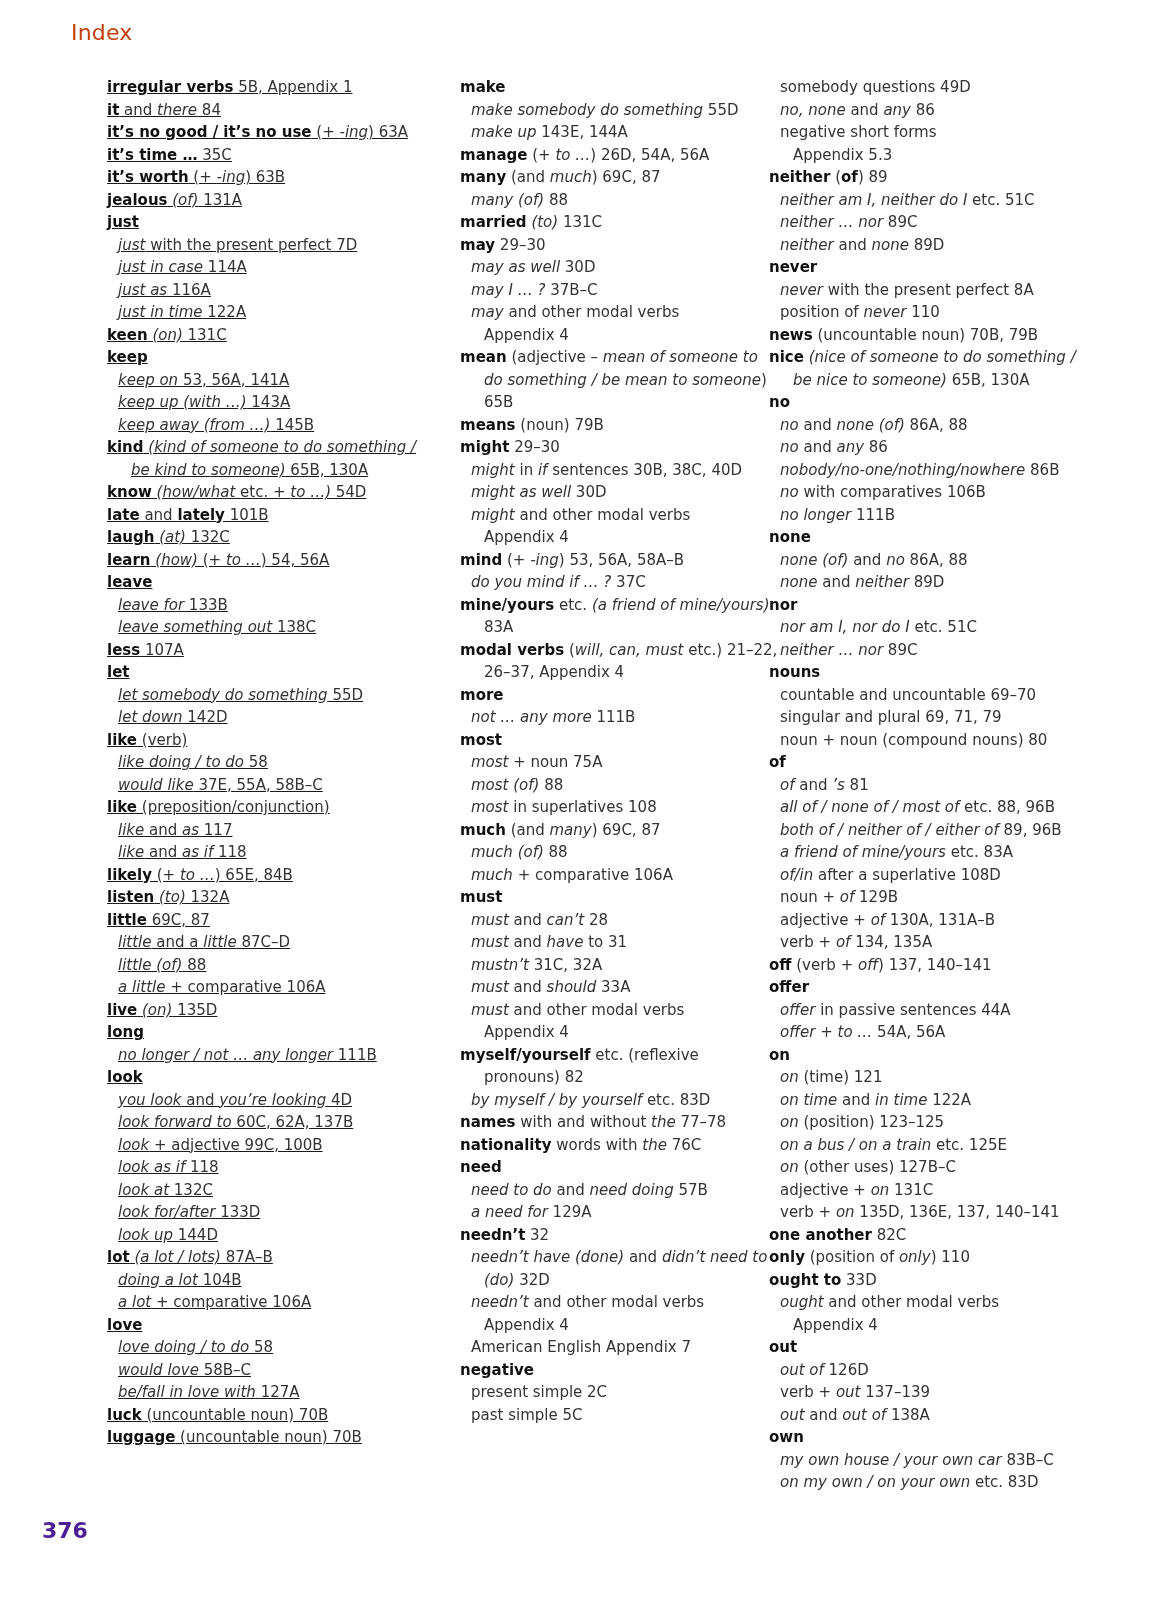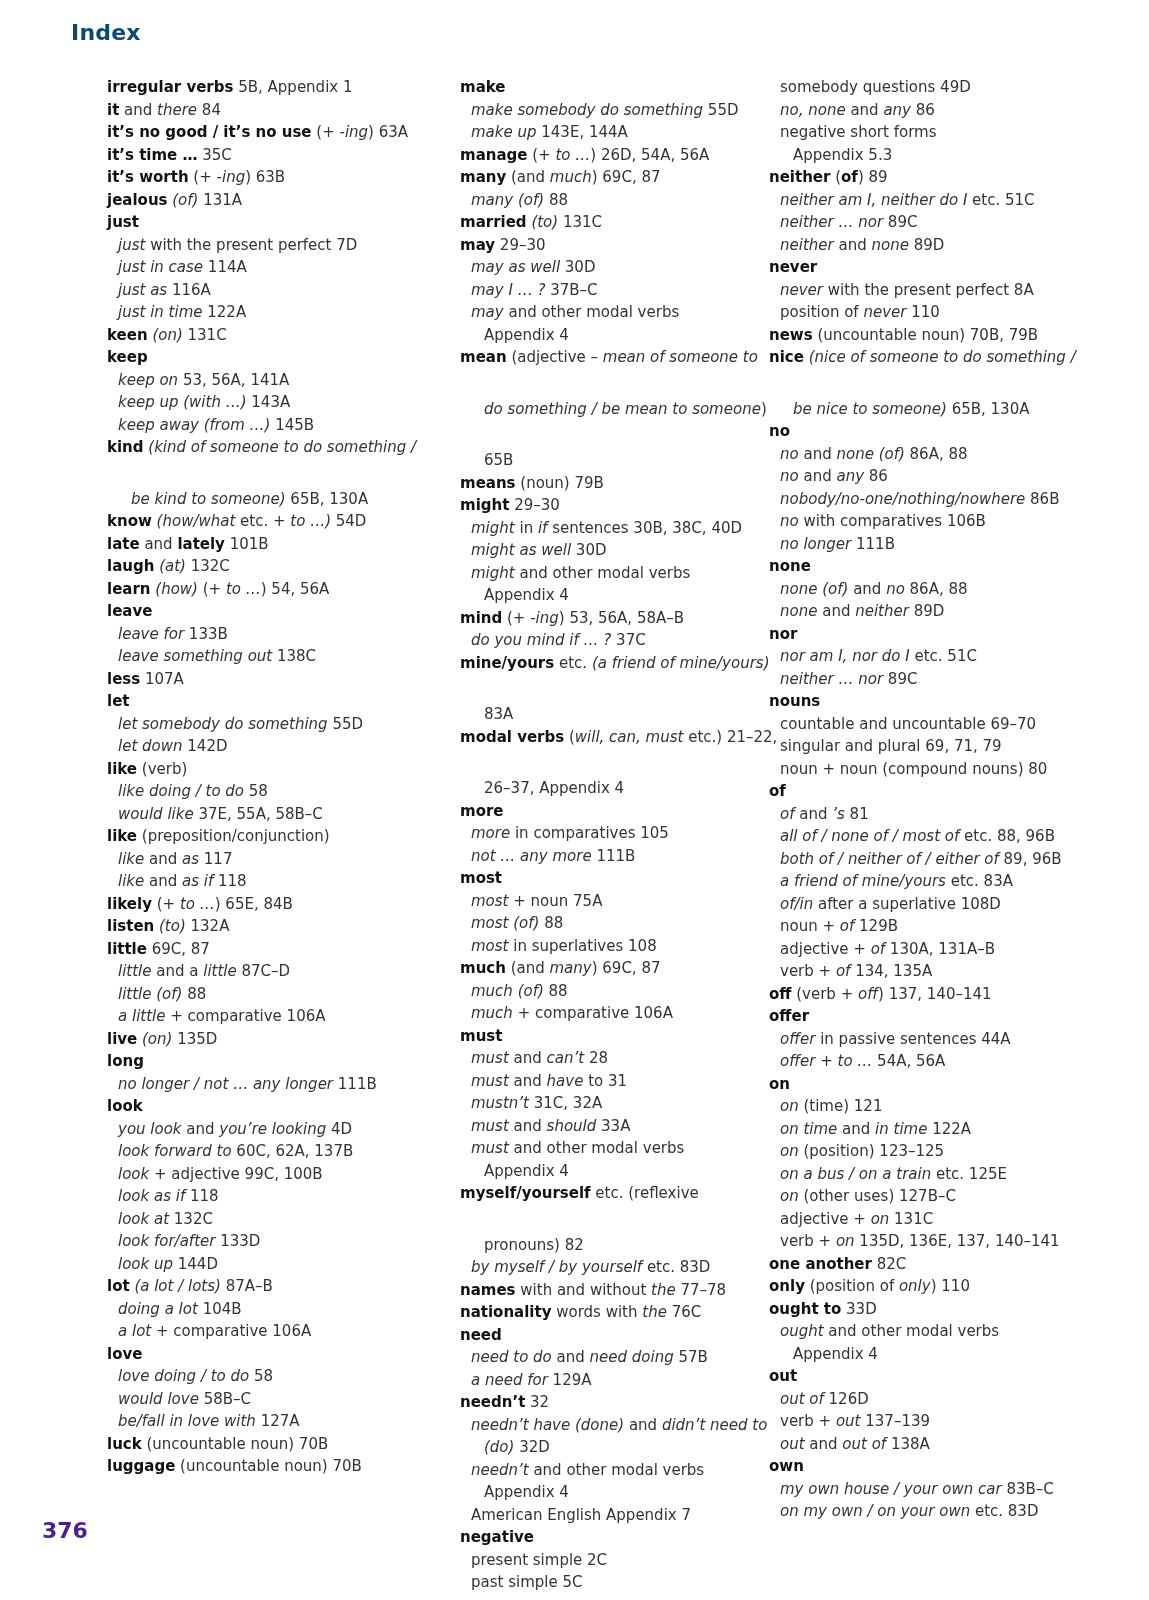--- a/index.html
+++ b/index.html
@@ -2,36 +2,36 @@
 <html><head>
 <meta charset="utf-8">
 <style>
   html, body { margin: 0; padding: 0; background: #ffffff; }
   body {
     width: 1149px; height: 1600px; position: relative; overflow: hidden;
     font-family: "DejaVu Sans", sans-serif; color: #1a1a1a;
   }
   .page-title {
     position: absolute; left: 71px; top: 20px;
-    font-size: 22px; font-weight: 700; color: #0c4a6e; letter-spacing: 0.2px;
+    font-size: 22px; font-weight: 400; color: #c2410c; letter-spacing: 0.2px;
   }
   .page-number {
     position: absolute; left: 42px; top: 1518px;
     font-size: 22px; font-weight: bold; color: #4c1d95;
   }
   .column {
     position: absolute; top: 76px; width: 330px;
     font-size: 15px; line-height: 22.5px;
   }
-  #col-0 { left: 107px; }
+  #col-0 { left: 107px; text-decoration: underline; }
   #col-1 { left: 460px; }
   #col-2 { left: 769px; width: 340px; }
   .line { white-space: nowrap; }
   .line.lvl-1 { padding-left: 11px; }
-  .line.lvl-2 { padding-left: 24px; margin-top: 29px; }
+  .line.lvl-2 { padding-left: 24px; }
   .line.lvl-1c { padding-left: 24px; }
   .line.gap { }
   .seg-b { font-weight: bold; color: #111; }
   .seg-i { font-style: italic; color: #333; }
   .seg-r { color: #333; }
 </style>
 </head>
 <body>
 
 <div class="page-title">Index</div>
@@ -121,21 +121,20 @@
     <div class="line lvl-1"><span class="seg-i">might as well</span><span class="seg-r">  30D</span></div>
     <div class="line lvl-1"><span class="seg-i">might</span><span class="seg-r"> and other modal verbs</span></div>
     <div class="line lvl-1c"><span class="seg-r">Appendix 4</span></div>
     <div class="line lvl-0"><span class="seg-b">mind</span><span class="seg-r"> (+ </span><span class="seg-i">-ing</span><span class="seg-r">)  53, 56A, 58A–B</span></div>
     <div class="line lvl-1"><span class="seg-i">do you mind if … ?</span><span class="seg-r">  37C</span></div>
     <div class="line lvl-0"><span class="seg-b">mine/yours</span><span class="seg-r"> etc. </span><span class="seg-i">(a friend of mine/yours)</span></div>
     <div class="line lvl-2"><span class="seg-r">83A</span></div>
     <div class="line lvl-0"><span class="seg-b">modal verbs</span><span class="seg-r"> (</span><span class="seg-i">will, can, must</span><span class="seg-r"> etc.)  21–22,</span></div>
     <div class="line lvl-2"><span class="seg-r">26–37, Appendix 4</span></div>
     <div class="line lvl-0"><span class="seg-b">more</span></div>
-    <div class="line lvl-1"><span class="seg-i">more</span><span class="seg-r"> in comparatives  105</span></div>
     <div class="line lvl-1"><span class="seg-i">not … any more</span><span class="seg-r">  111B</span></div>
     <div class="line lvl-0"><span class="seg-b">most</span></div>
     <div class="line lvl-1"><span class="seg-i">most</span><span class="seg-r"> + noun  75A</span></div>
     <div class="line lvl-1"><span class="seg-i">most (of)</span><span class="seg-r">  88</span></div>
     <div class="line lvl-1"><span class="seg-i">most</span><span class="seg-r"> in superlatives  108</span></div>
     <div class="line lvl-0"><span class="seg-b">much</span><span class="seg-r"> (and </span><span class="seg-i">many</span><span class="seg-r">)  69C, 87</span></div>
     <div class="line lvl-1"><span class="seg-i">much (of)</span><span class="seg-r">  88</span></div>
     <div class="line lvl-1"><span class="seg-i">much</span><span class="seg-r"> + comparative  106A</span></div>
     <div class="line lvl-0"><span class="seg-b">must</span></div>
     <div class="line lvl-1"><span class="seg-i">must</span><span class="seg-r"> and </span><span class="seg-i">can’t</span><span class="seg-r">  28</span></div>

